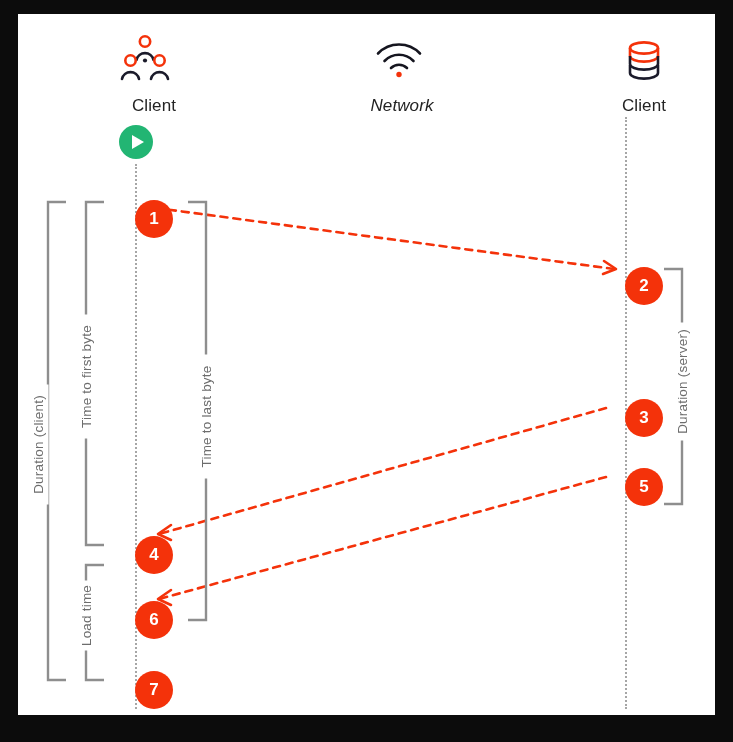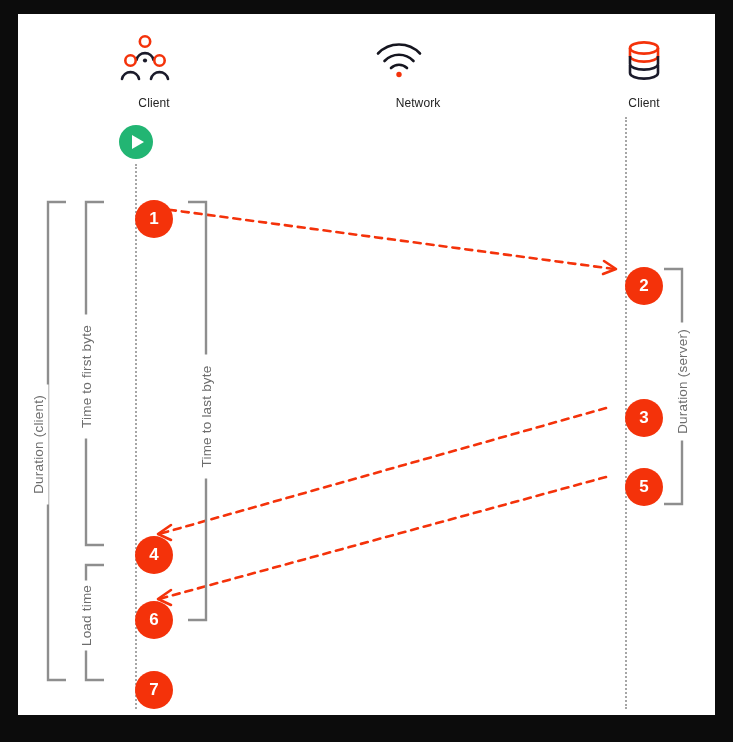--- a/index.html
+++ b/index.html
@@ -25,21 +25,21 @@
     position: absolute;
     left: 18px;
     top: 14px;
     width: 697px;
     height: 701px;
     background: #ffffff;
     overflow: hidden;
   }
   .col-label {
     position: absolute;
-    font-size: 12px;
+    font-size: 17px;
     color: #232323;
     text-align: center;
     white-space: nowrap;
     letter-spacing: .1px;
   }
   .icon-box {
     position: absolute;
   }
   .lifeline {
     position: absolute;
@@ -115,21 +115,21 @@
     <div class="col-label" style="left:76px; top:82px; width:120px;">Client</div>
 
     <div class="icon-box" style="left:357px; top:27px;">
       <svg width="48" height="38" viewBox="0 0 48 38">
         <path d="M3 12.5 a29 29 0 0 1 42 0" fill="none" stroke="#15151f" stroke-width="2.6" stroke-linecap="round"></path>
         <path d="M9.5 20 a20 20 0 0 1 29 0" fill="none" stroke="#15151f" stroke-width="2.6" stroke-linecap="round"></path>
         <path d="M16 27 a11.5 11.5 0 0 1 16 0" fill="none" stroke="#15151f" stroke-width="2.6" stroke-linecap="round"></path>
         <circle cx="24" cy="33.5" r="2.7" fill="#f4320a"></circle>
       </svg>
     </div>
-    <div class="col-label" style="left:340px; top:82px; width:120px;">Network</div>
+    <div class="col-label" style="left:324px; top:82px; width:120px;font-style:italic;">Network</div>
 
     <div class="icon-box" style="left:607px; top:25px;">
       <svg width="38" height="50" viewBox="0 0 38 50">
         <ellipse cx="19" cy="9" rx="14" ry="5.6" fill="none" stroke="#f4320a" stroke-width="2.6"></ellipse>
         <path d="M5 9 v8 a14 5.6 0 0 0 28 0 v-8" fill="none" stroke="#f4320a" stroke-width="2.6"></path>
         <path d="M5 17 v8 a14 5.6 0 0 0 28 0 v-8" fill="none" stroke="#1b1b2b" stroke-width="2.6"></path>
         <path d="M5 26 v8 a14 5.6 0 0 0 28 0 v-8" fill="none" stroke="#1b1b2b" stroke-width="2.6"></path>
       </svg>
     </div>
     <div class="col-label" style="left:566px; top:82px; width:120px;">Client</div>

